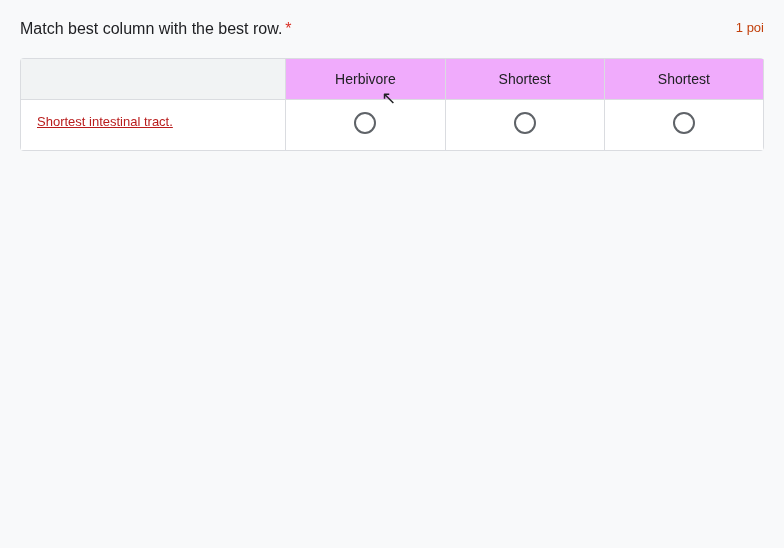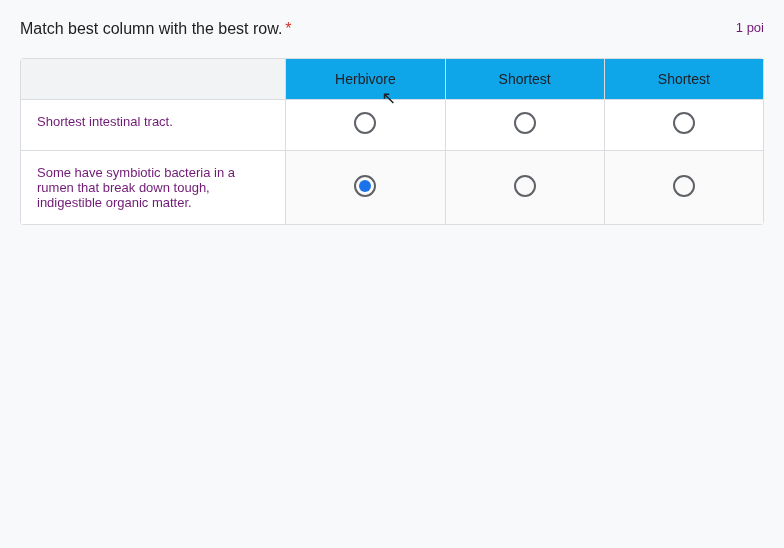--- a/index.html
+++ b/index.html
@@ -24,54 +24,55 @@
       margin-bottom: 20px;
     }
 
     .required-star {
       color: #d93025;
       margin-left: 3px;
     }
 
     .points-label {
       font-size: 13px;
-      color: #701a75;
+      color: #c2410c;
       white-space: nowrap;
     }
 
     .match-table {
       width: 100%;
       border-collapse: collapse;
       background-color: #fff;
       border-radius: 4px;
       overflow: hidden;
     }
 
     .match-table th, .match-table td {
       border: 1px solid #dadce0;
       padding: 12px 16px;
       text-align: center;
       vertical-align: middle;
     }
 
     .match-table th {
-      background-color: #0ea5e9;
+      background-color: #f0abfc;
       font-weight: 500;
       font-size: 14px;
       color: #202124;
     }
 
     .match-table td.row-label {
       text-align: left;
       font-size: 13px;
-      color: #701a75;
+      color: #b91c1c;
       background-color: #fff;
       width: 200px;
       vertical-align: top;
       padding: 14px 16px;
+      text-decoration: underline;
     }
 
     .match-table tr:nth-child(even) td {
       background-color: #fafafa;
     }
 
     .match-table tr:nth-child(odd) td {
       background-color: #fff;
     }
 
@@ -136,20 +137,14 @@
       </th>
     </tr>
   </thead>
   <tbody id="table-body">
   <tr>
         <td class="row-label">Shortest intestinal tract.</td>
         <td class="radio-cell"><span class="radio-outer"></span></td>
         <td class="radio-cell"><span class="radio-outer"></span></td>
         <td class="radio-cell"><span class="radio-outer"></span></td>
       </tr>
-      <tr>
-        <td class="row-label">Some have symbiotic bacteria in a rumen that break down tough, indigestible organic matter.</td>
-        <td class="radio-cell"><span class="radio-outer selected"></span></td>
-        <td class="radio-cell"><span class="radio-outer"></span></td>
-        <td class="radio-cell"><span class="radio-outer"></span></td>
-      </tr>
     </tbody>
 </table>
 
 </body></html>

